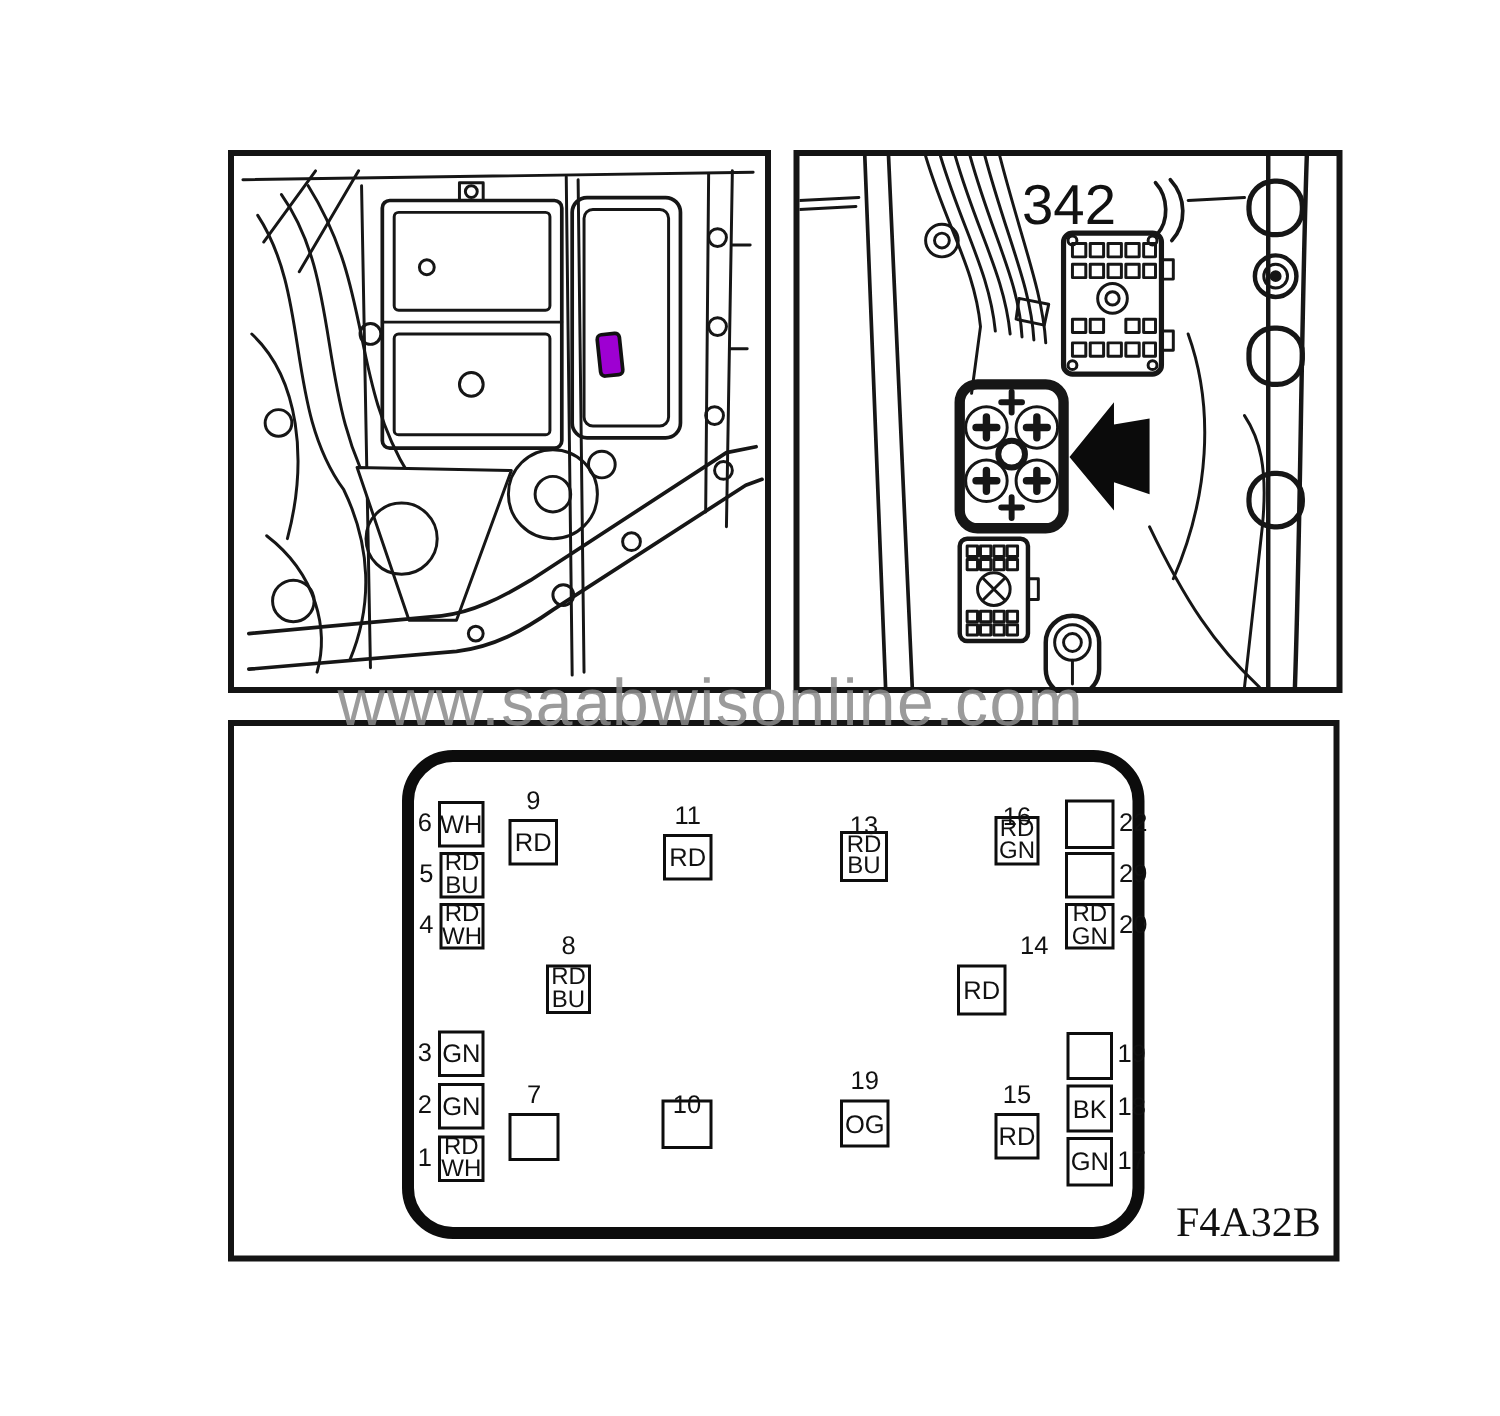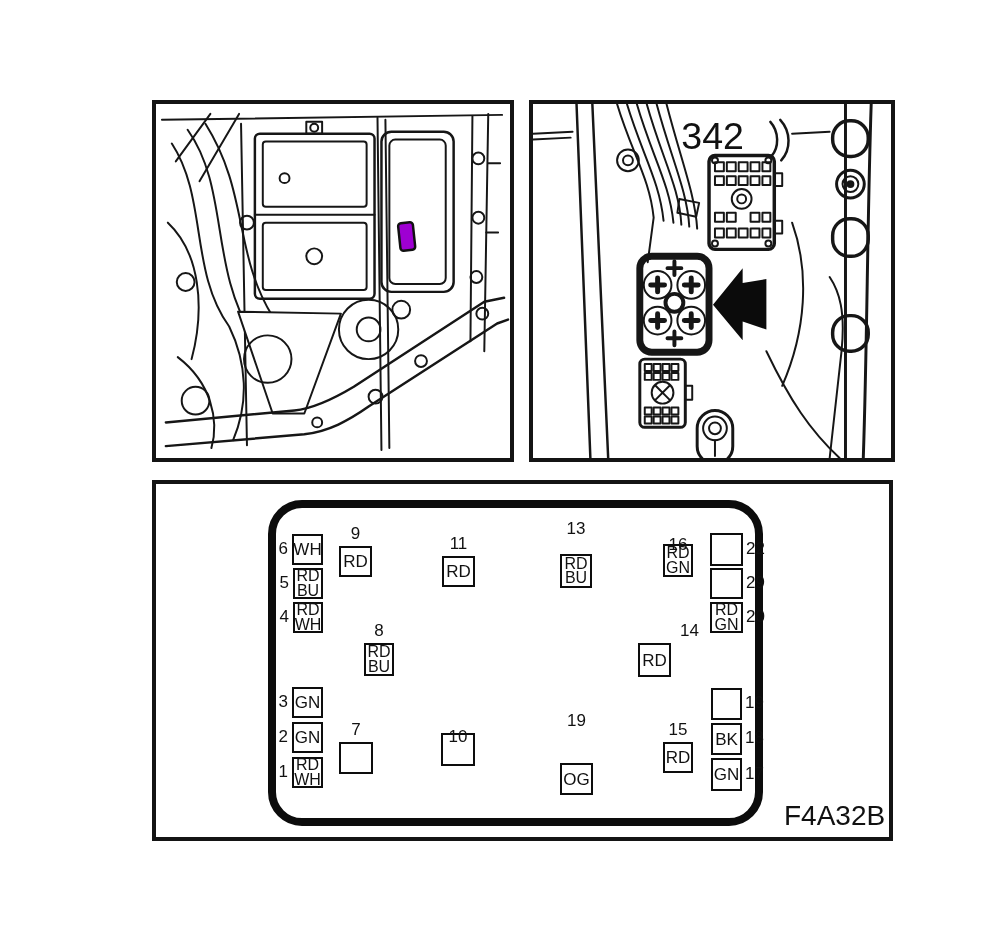--- a/index.html
+++ b/index.html
@@ -7,21 +7,21 @@
           font-family:"Liberation Sans",sans-serif;color:#111;}
   .panel{position:absolute;background:#ffffff;border:4px solid #141414;box-sizing:border-box;}
   #panel-engine-bay{left:152px;top:100px;width:362px;height:362px;}
   #panel-connector-loc{left:529px;top:100px;width:366px;height:362px;}
   #panel-pinout{left:152px;top:480px;width:741px;height:361px;}
   .panel svg{position:absolute;left:0;top:0;}
   #watermark{position:absolute;left:225px;top:444px;width:560px;z-index:30;
              font-size:44px;letter-spacing:1px;color:#8a8a8a;opacity:.85;white-space:nowrap;}
   #connector-outline{position:absolute;left:112px;top:16px;width:495px;height:326px;
              border:8px solid #0c0c0c;border-radius:34px;box-sizing:border-box;background:#fff;}
-  #figure-code{position:absolute;left:628px;top:316px;width:105px;font-size:28px;color:#111;}
+  #figure-code{position:absolute;left:628px;top:316px;width:105px;font-size:28px;color:#111;font-family:Liberation Serif, serif;}
   .pin-box{position:absolute;box-sizing:border-box;border:2px solid #0d0d0d;background:#fff;
            display:flex;flex-direction:column;align-items:center;justify-content:center;
            color:#111;z-index:5;}
   .pin-box span{display:block;font-size:16px;line-height:14.5px;}
   .pin-box.single span{font-size:17px;line-height:17px;}
   .pin-num{position:absolute;font-size:17px;line-height:18px;color:#111;z-index:5;}
   .num-left{text-align:right;}
   .num-right{text-align:left;}
   .num-above{text-align:center;}
 </style>
@@ -193,20 +193,21 @@
       <rect x="303" y="214" width="36" height="36" rx="17" stroke-width="3.5"></rect>
       <circle cx="321" cy="81" r="14" stroke-width="3"></circle>
       <circle cx="321" cy="81" r="8"></circle>
       <circle cx="321" cy="81" r="3" fill="#161616"></circle>
       <path d="M262,120 C280,170 276,230 252,285"></path>
       <path d="M300,358 L312,250 C316,210 310,190 300,175"></path>
       <path d="M236,250 C260,300 280,330 310,358"></path>
     </svg>
   </div>
 
+  <div id="watermark">www.saabwisonline.com</div>
 
   <div class="panel" id="panel-pinout">
     <div id="connector-outline"></div>
     <div id="pin-area" style="position:absolute;left:-4px;top:-4px;width:741px;height:361px;">
         <div class="pin-box" style="left: 140px; top: 277px; width: 31px; height: 31px;">
           <span>RD</span>
           <span>WH</span>
         </div>
         <div class="pin-num num-left" style="left: 112px; width: 24px; top: 282.5px;">1</div>
         <div class="pin-box single" style="left: 140px; top: 242px; width: 31px; height: 31px;">
@@ -241,29 +242,29 @@
         <div class="pin-box single" style="left: 187px; top: 66px; width: 33px; height: 31px;">
           <span>RD</span>
         </div>
         <div class="pin-num num-above" style="left: 187.5px; width: 32px; top: 45px;">9</div>
         <div class="pin-box single" style="left: 289px; top: 253px; width: 34px; height: 33px;"></div>
         <div class="pin-num num-above" style="left: 290px; width: 32px; top: 248px;">10</div>
         <div class="pin-box single" style="left: 290px; top: 76px; width: 33px; height: 31px;">
           <span>RD</span>
         </div>
         <div class="pin-num num-above" style="left: 290.5px; width: 32px; top: 55px;">11</div>
-        <div class="pin-box single" style="left: 408px; top: 253px; width: 33px; height: 32px; margin-top: 30px;">
+        <div class="pin-box single" style="left: 408px; top: 253px; width: 33px; height: 32px;">
           <span>OG</span>
         </div>
         <div class="pin-num num-above" style="left: 408.5px; width: 32px; top: 232px;">19</div>
         <div class="pin-box" style="left: 408px; top: 74px; width: 32px; height: 34px;">
           <span>RD</span>
           <span>BU</span>
         </div>
-        <div class="pin-num num-above" style="left: 408px; width: 32px; top: 40px;">13</div>
+        <div class="pin-num num-above" style="left: 408px; width: 32px; top: 62px;">13</div>
         <div class="pin-box single" style="left: 486px; top: 163px; width: 33px; height: 34px;">
           <span>RD</span>
         </div>
         <div class="pin-num num-above" style="left: 486.5px; width: 32px; top: 142px; margin-left: 35px;">14</div>
         <div class="pin-box single" style="left: 511px; top: 262px; width: 30px; height: 31px;">
           <span>RD</span>
         </div>
         <div class="pin-num num-above" style="left: 510px; width: 32px; top: 241px;">15</div>
         <div class="pin-box" style="left: 511px; top: 64px; width: 30px; height: 33px;">
           <span>RD</span>

